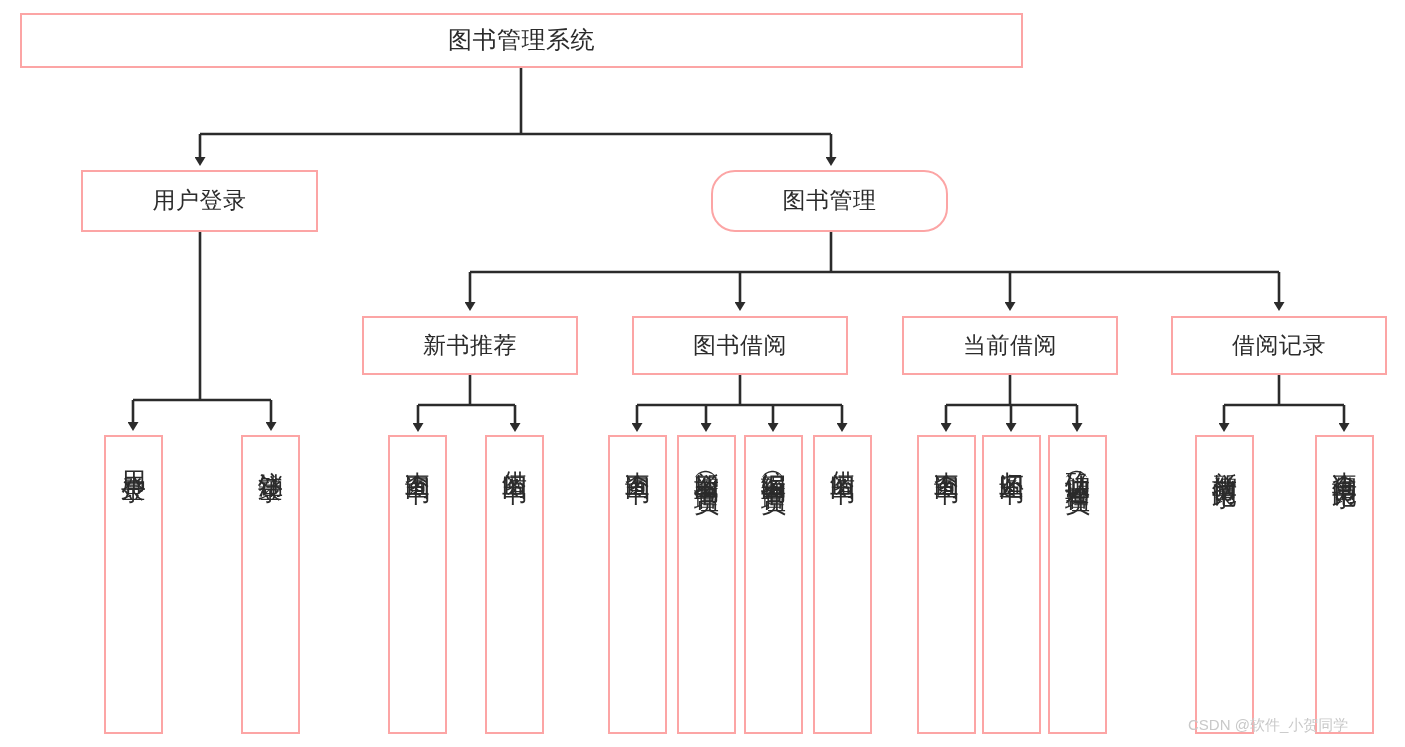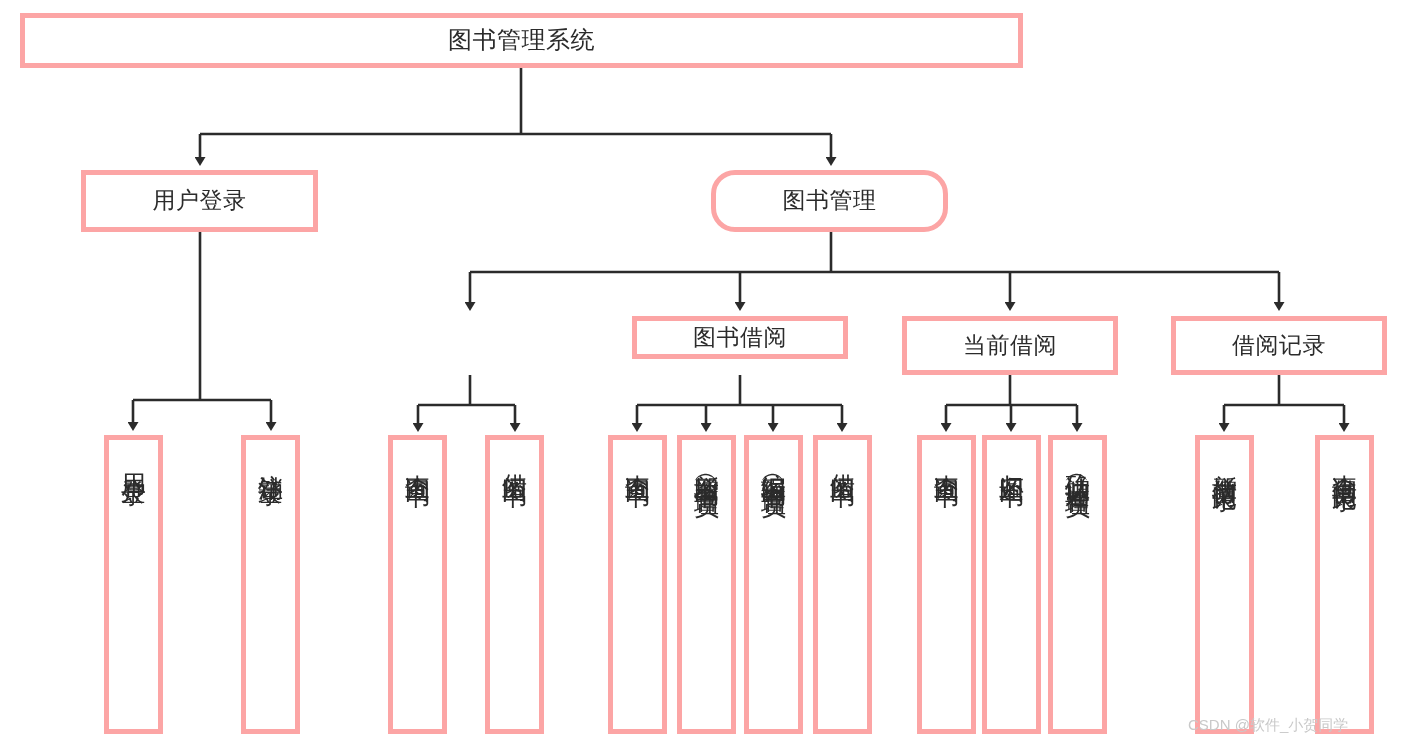--- a/index.html
+++ b/index.html
@@ -19,21 +19,21 @@
     position: absolute;
     left: 0;
     top: 0;
     width: 1405px;
     height: 747px;
     pointer-events: none;
   }
   .node {
     position: absolute;
     box-sizing: border-box;
-    border: 5px solid #fca5a5;
+    border: 2px solid #fca5a5;
     background: #ffffff;
     display: flex;
     align-items: center;
     justify-content: center;
     color: #2b2b2b;
   }
   .node .label {
     display: block;
     text-align: center;
     line-height: 1.18;
@@ -125,22 +125,25 @@
   </div>
 
   <div class="node horiz" style="left:81px; top:170px; width:237px; height:62px;">
     <span class="label">用户登录</span>
   </div>
 
   <div class="node horiz" style="left:711px; top:170px; width:237px; height:62px;border-radius:24px;">
     <span class="label">图书管理</span>
   </div>
 
-
-  <div class="node horiz" style="left:632px; top:316px; width:216px; height:43px;">
+  <div class="node horiz" style="left:362px; top:316px; width:216px; height:59px;">
+    <span class="label">新书推荐</span>
+  </div>
+
+  <div class="node horiz" style="left:632px; top:316px; width:216px; height:59px;">
     <span class="label">图书借阅</span>
   </div>
 
   <div class="node horiz" style="left:1171px; top:316px; width:216px; height:59px;">
     <span class="label">借阅记录</span>
   </div>
 
   <div class="node horiz" style="left:902px; top:316px; width:216px; height:59px;">
     <span class="label">当前借阅</span>
   </div>

